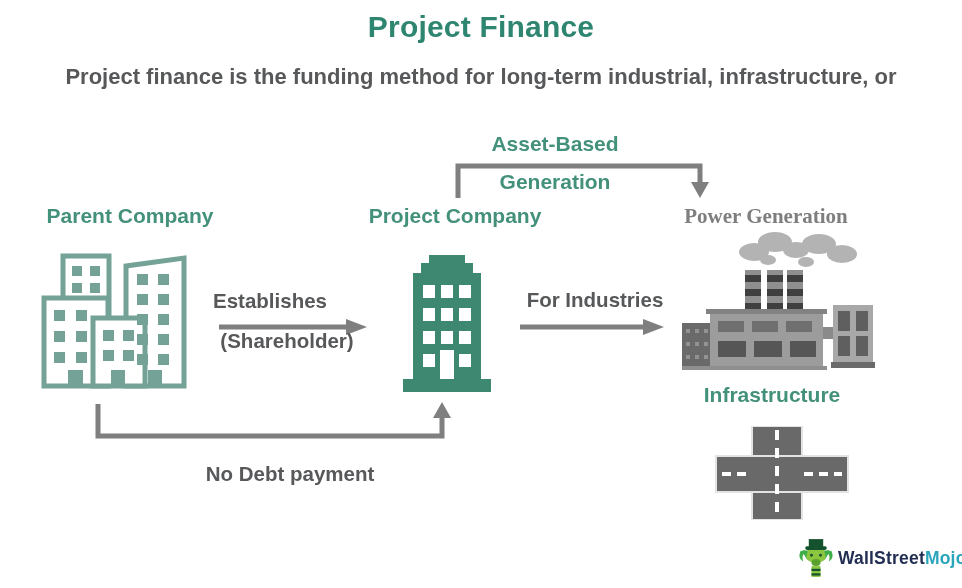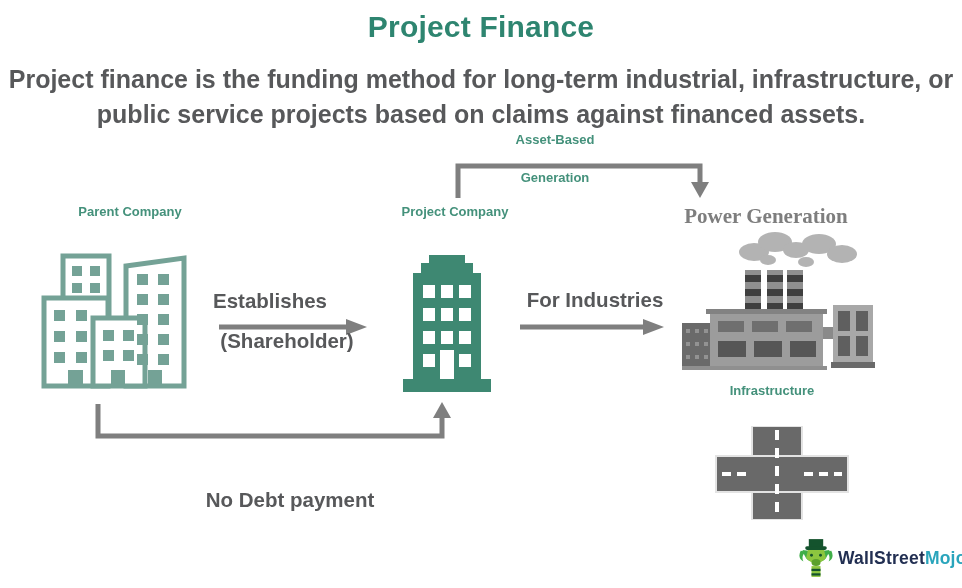--- a/index.html
+++ b/index.html
@@ -3,49 +3,48 @@
 <meta charset="utf-8">
 <style>
   html,body{margin:0;padding:0;background:#ffffff;}
   #stage{
     position:relative;width:962px;height:588px;background:#ffffff;overflow:hidden;
     font-family:"Liberation Sans",sans-serif;font-weight:bold;
   }
   .abs{position:absolute;}
   .ctr{text-align:center;}
   #title{top:10px;left:0;width:962px;font-size:30px;color:#2e8570;letter-spacing:.2px;}
-  #subtitle{top:62px;left:0;width:962px;font-size:25px;color:#57585a;line-height:1.38;}
-  .teal-label{color:#44917b;font-size:13px;}
+  #subtitle{top:62px;left:0;width:962px;font-size:22px;color:#57585a;line-height:1.38;}
+  .teal-label{color:#44917b;font-size:21px;}
   .gray-label{color:#57585a;font-size:20.5px;}
   #asset-based{top:132px;left:430px;width:250px;}
   #financing{top:170px;left:430px;width:250px;}
   #parent-label{top:204px;left:25px;width:210px;}
   #project-label{top:204px;left:350px;width:210px;}
   #power-label{top:204px;left:660px;width:212px;color:#7e7e7e;font-size:21px;font-family:Liberation Serif, serif;}
   #establishes{top:289px;left:189px;width:162px;}
   #shareholder{top:329px;left:201px;width:172px;text-align:center;}
   #for-industries{top:288px;left:514px;width:162px;}
   #infrastructure{top:383px;left:666px;width:212px;}
-  #no-debt{top:488px;left:190px;width:200px;text-align:center;}
+  #no-debt{top:462px;left:190px;width:200px;text-align:center;}
   #logo{top:538px;left:798px;display:flex;align-items:center;gap:4px;}
   #logo .brand{font-size:17.5px;letter-spacing:.2px;}
   #logo .brand .p1{color:#222f52;}
   #logo .brand .p2{color:#2aa5bc;}
   svg{display:block;}
 </style>
 </head>
 <body>
 
 <div id="stage">
 
   <div id="title" class="abs ctr">Project Finance</div>
 
   <div id="subtitle" class="abs ctr">
     <div>Project finance is the funding method for long-term industrial, infrastructure, or</div>
-    <div>public service projects based on claims against financed assets.</div>
   </div>
 
   <div id="asset-based" class="abs ctr teal-label">Asset-Based</div>
 
   <svg class="abs" style="left:450px;top:158px;" width="260" height="44" viewBox="0 0 260 44">
     <path d="M8,40 L8,8 L250,8 L250,26" fill="none" stroke="#7f7f7f" stroke-width="5"></path>
     <polygon points="250,40 241,24 259,24" fill="#7f7f7f"></polygon>
   </svg>
 
   <div id="financing" class="abs ctr teal-label">Generation</div>

